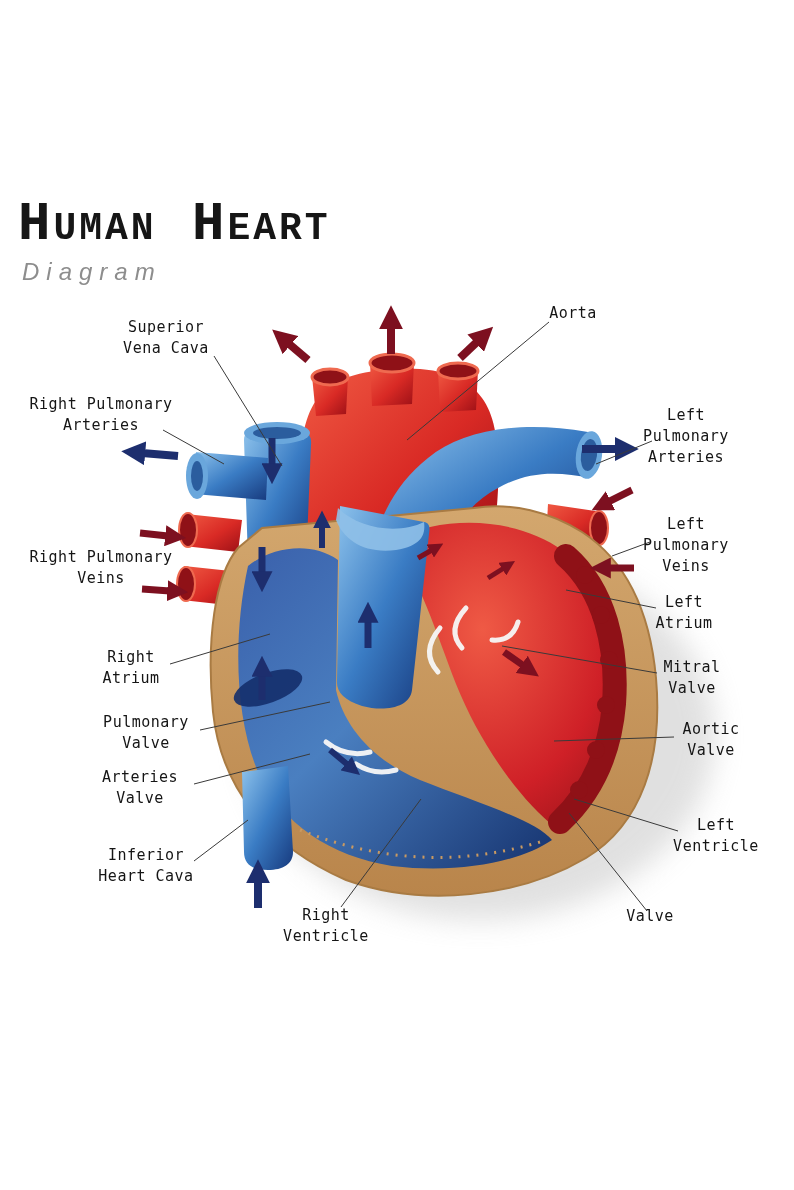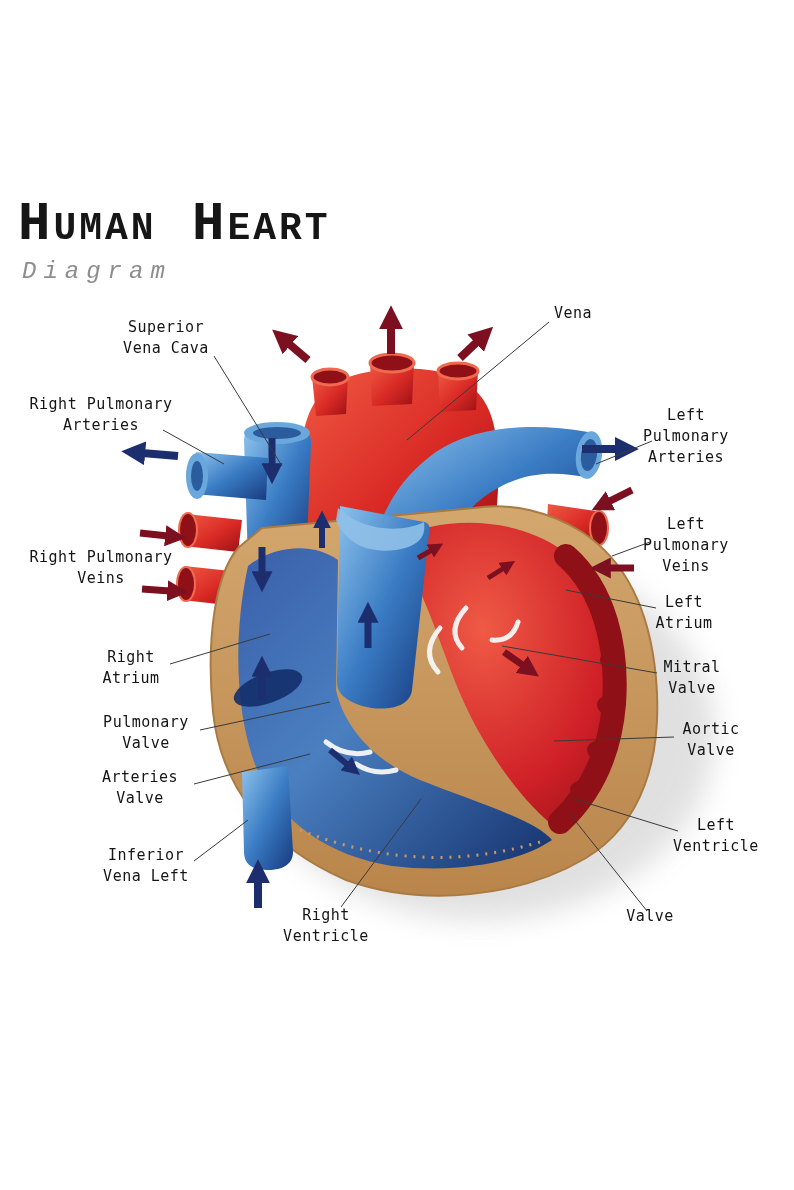--- a/index.html
+++ b/index.html
@@ -13,21 +13,21 @@
     font-family:Liberation Mono, monospace;
     font-variant:small-caps;
     font-weight:600;
     font-size:54px;
     letter-spacing:3px;
     color:#161616;
     line-height:1;
   }
   .subtitle{
     position:absolute;left:22px;top:258px;
-    font-family:Liberation Mono, monospace;
+    font-family:Liberation Sans, sans-serif;
     font-style:italic;
     font-size:24px;
     letter-spacing:7px;
     color:#8d8d8d;
   }
   .lbl{
     position:absolute;
     transform:translateX(-50%);
     font-family:"DejaVu Sans Mono", monospace;
     font-size:15px;
@@ -208,21 +208,21 @@
       <path d="M647,911 L569,813"></path>
       <path d="M341,907 L421,799"></path>
     </g>
   </svg>
 
   <div class="title">Human Heart</div>
   <div class="subtitle">Diagram</div>
 
   <div class="lbl" style="left:166px;top:317px">Superior
 Vena Cava</div>
-  <div class="lbl" style="left:573px;top:303px">Vena</div>
+  <div class="lbl" style="left:573px;top:303px">Aorta</div>
   <div class="lbl" style="left:101px;top:394px">Right Pulmonary
 Arteries</div>
   <div class="lbl" style="left:686px;top:405px">Left Pulmonary
 Arteries</div>
   <div class="lbl" style="left:101px;top:547px">Right Pulmonary
 Veins</div>
   <div class="lbl" style="left:686px;top:514px">Left Pulmonary
 Veins</div>
   <div class="lbl" style="left:684px;top:592px">Left
 Atrium</div>
@@ -232,18 +232,18 @@
 Valve</div>
   <div class="lbl" style="left:146px;top:712px">Pulmonary
 Valve</div>
   <div class="lbl" style="left:711px;top:719px">Aortic
 Valve</div>
   <div class="lbl" style="left:140px;top:767px">Arteries
 Valve</div>
   <div class="lbl" style="left:716px;top:815px">Left
 Ventricle</div>
   <div class="lbl" style="left:146px;top:845px">Inferior
-Vena Left</div>
+Heart Cava</div>
   <div class="lbl" style="left:326px;top:905px">Right
 Ventricle</div>
   <div class="lbl" style="left:650px;top:906px">Valve</div>
 
 </div>
 
 </body></html>

